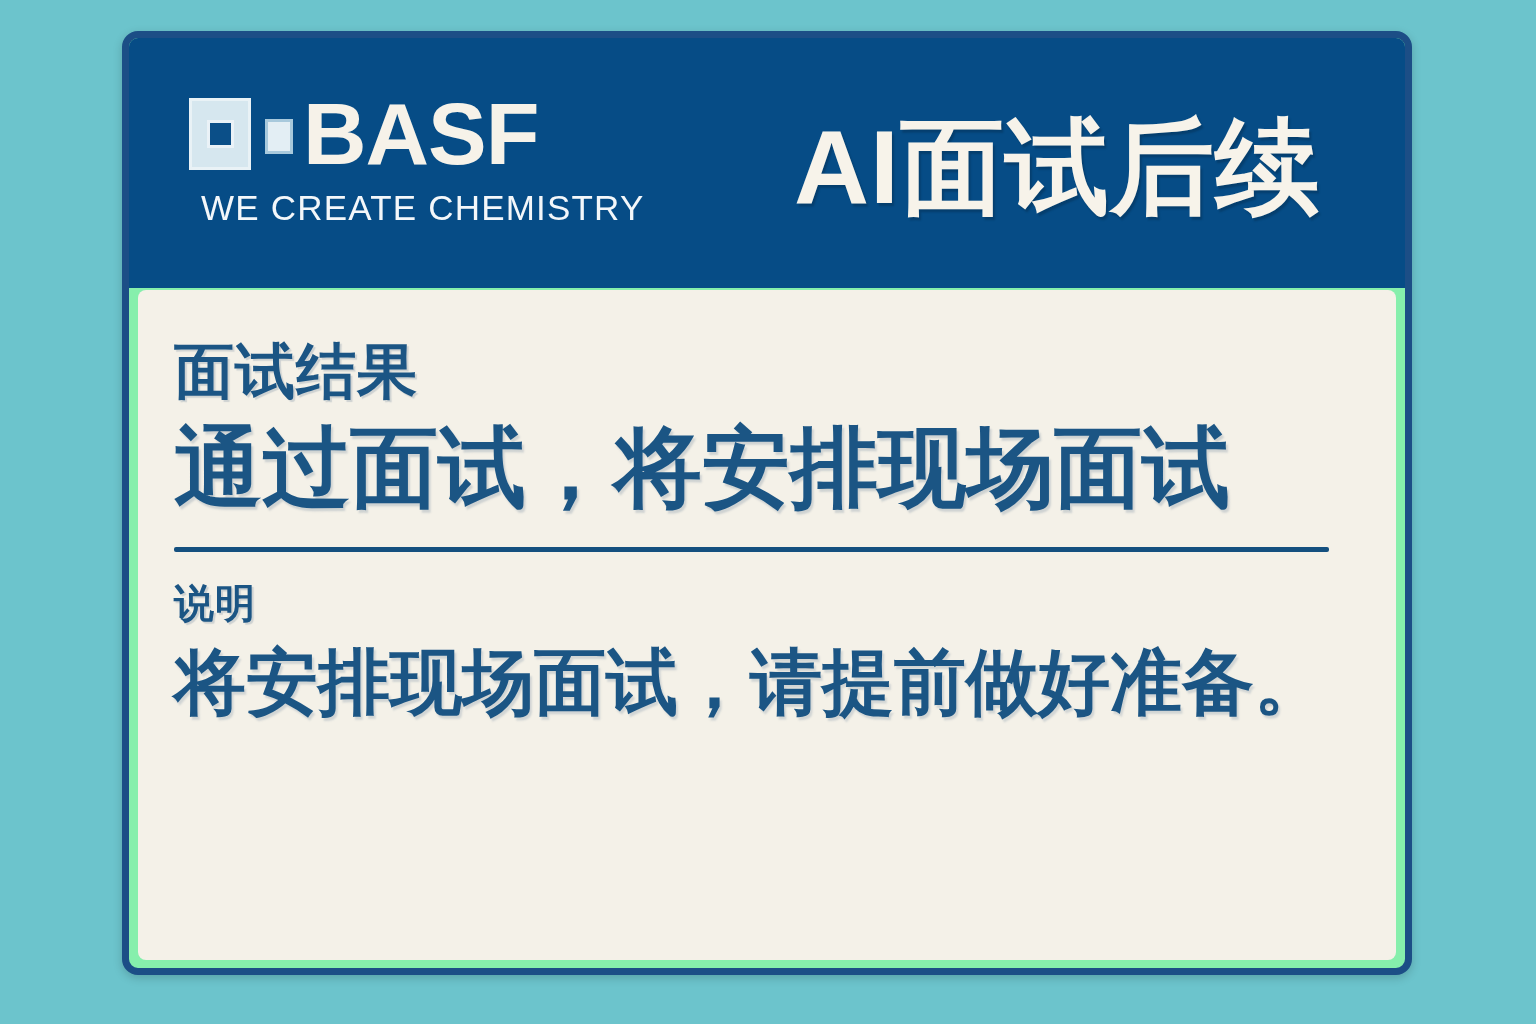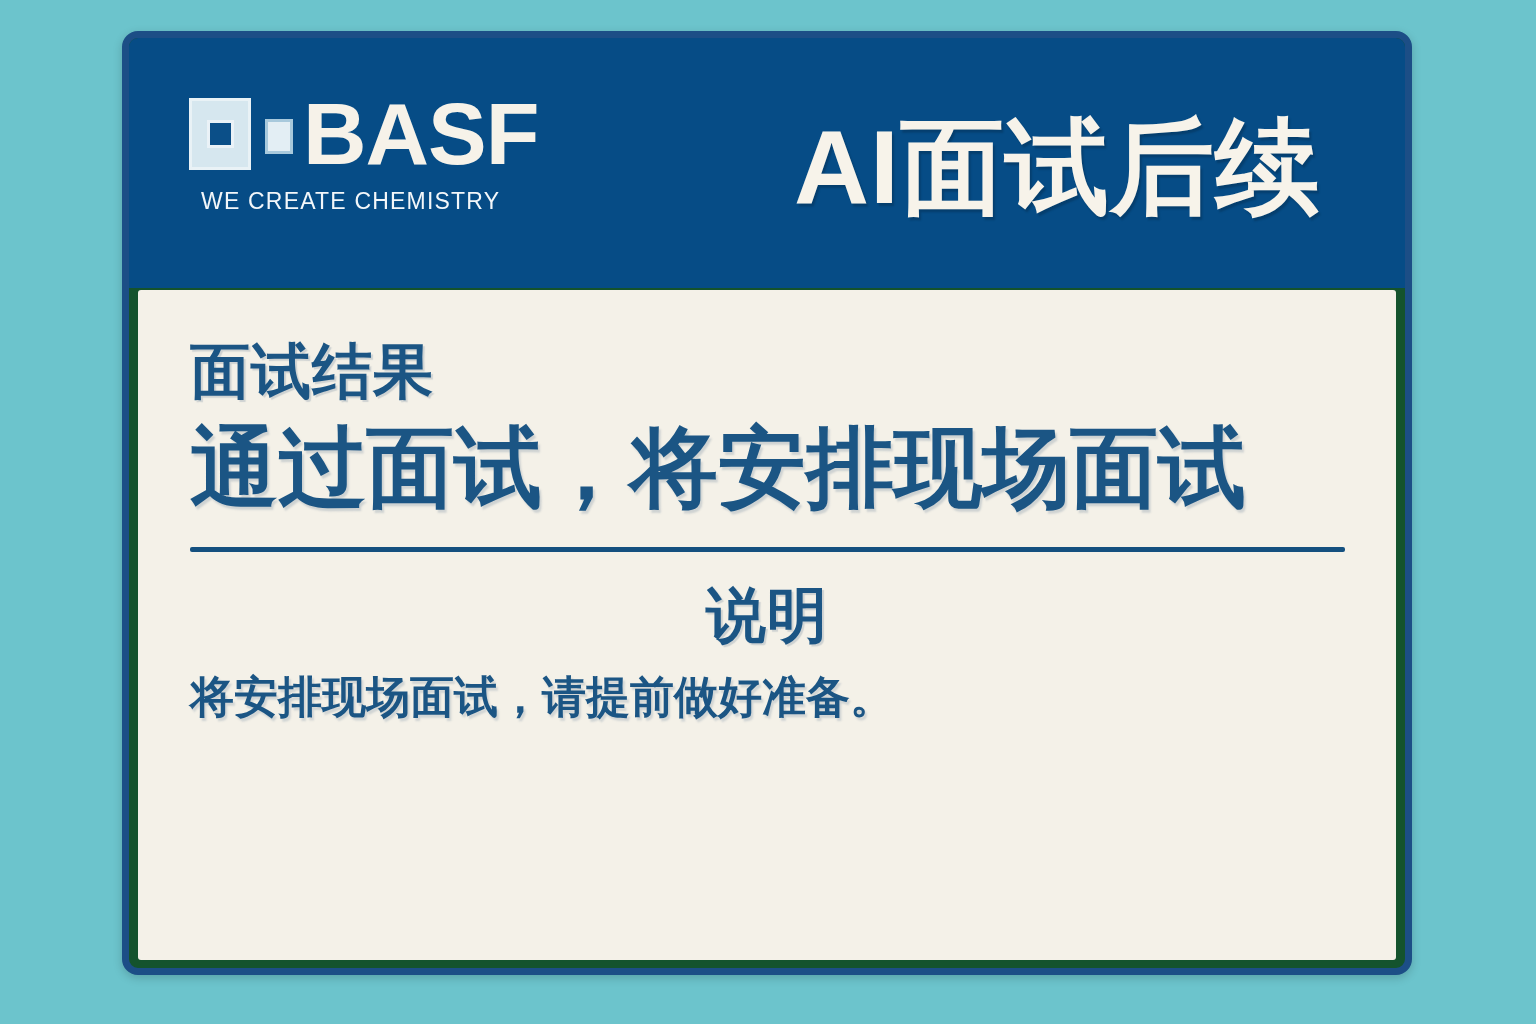--- a/index.html
+++ b/index.html
@@ -20,21 +20,21 @@
     height: 1024px;
   }
 
   
   .card {
     position: absolute;
     left: 122px;
     top: 31px;
     width: 1290px;
     height: 944px;
-    background: #14532d;
+    background: #86efac;
     border: 7px solid #1C4E86;
     border-radius: 16px;
     box-sizing: border-box;
     box-shadow: 0 3px 10px rgba(0,0,0,0.18);
     overflow: hidden;
   }
 
   
   .header {
     position: absolute;
@@ -98,21 +98,21 @@
     font-weight: bold;
     letter-spacing: -1px;
     line-height: 1;
     font-family: "Liberation Sans", "DejaVu Sans", sans-serif;
   }
 
   .tagline {
     margin-top: 12px;
     margin-left: 12px;
     color: #F3F7FA;
-    font-size: 23px;
+    font-size: 35px;
     letter-spacing: 1.2px;
     font-weight: 400;
     white-space: nowrap;
   }
 
   .header-title {
     position: absolute;
     left: 665px;
     top: 70px;
     color: #F7F3EA;
@@ -127,22 +127,22 @@
 
   
   .panel {
     position: absolute;
     left: 9px;
     top: 252px;
     width: 1258px;
     height: 670px;
     background: #F4F1E8;
     box-sizing: border-box;
-    padding: 44px 52px 0 52px;
-    border-radius: 3px;
+    padding: 44px 52px 0 36px;
+    border-radius: 8px;
   }
 
   .section-label {
     color: #1B5584;
     font-size: 60px;
     font-weight: bold;
     line-height: 1.25;
     letter-spacing: 1px;
     text-shadow: 2px 2px 1px rgba(120,140,160,0.30);
   }
@@ -162,32 +162,31 @@
     margin-top: 22px;
     margin-bottom: 26px;
     height: 5px;
     background: #14507F;
     width: 1155px;
     border-radius: 2px;
   }
 
   .note-label {
     color: #1B5584;
-    font-size: 60px;
+    font-size: 40px;
     font-weight: bold;
     line-height: 1.25;
     letter-spacing: 1px;
     text-shadow: 2px 2px 1px rgba(120,140,160,0.30);
-    text-align: center;
   }
 
   .note-body {
-    margin-top: 14px;
-    color: #1B5584;
-    font-size: 44px;
+    margin-top: 6px;
+    color: #1B5584;
+    font-size: 72px;
     font-weight: bold;
     line-height: 1.35;
     letter-spacing: 0px;
     white-space: nowrap;
     text-shadow: 2px 3px 2px rgba(120,140,160,0.28);
   }
 </style>
 </head>
 <body>
 

